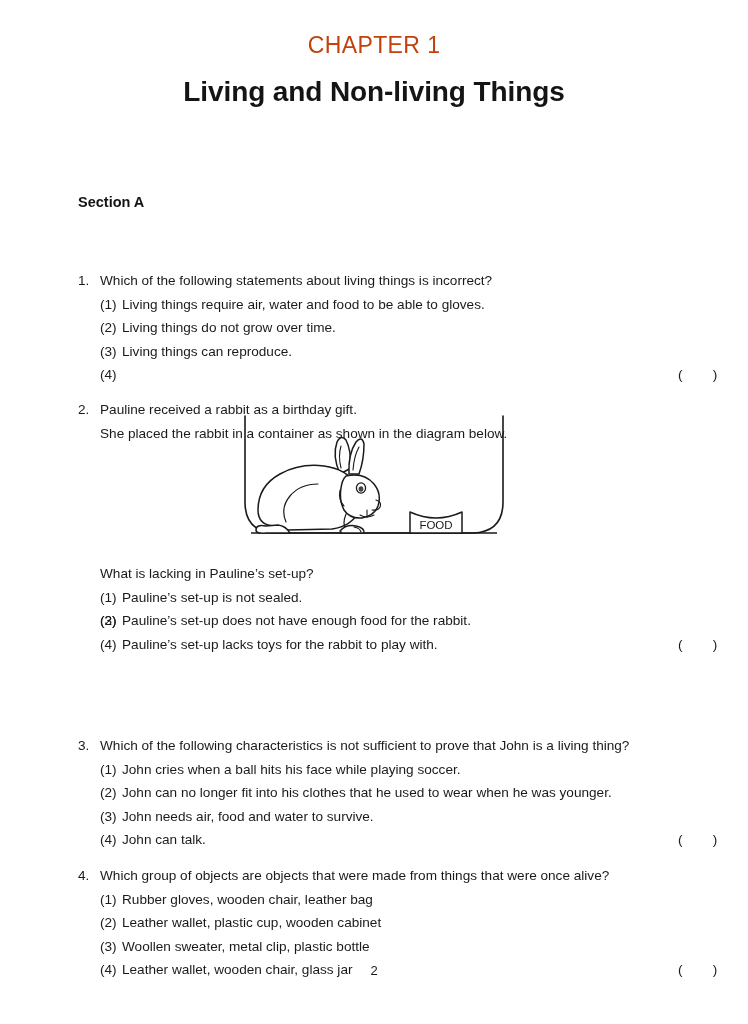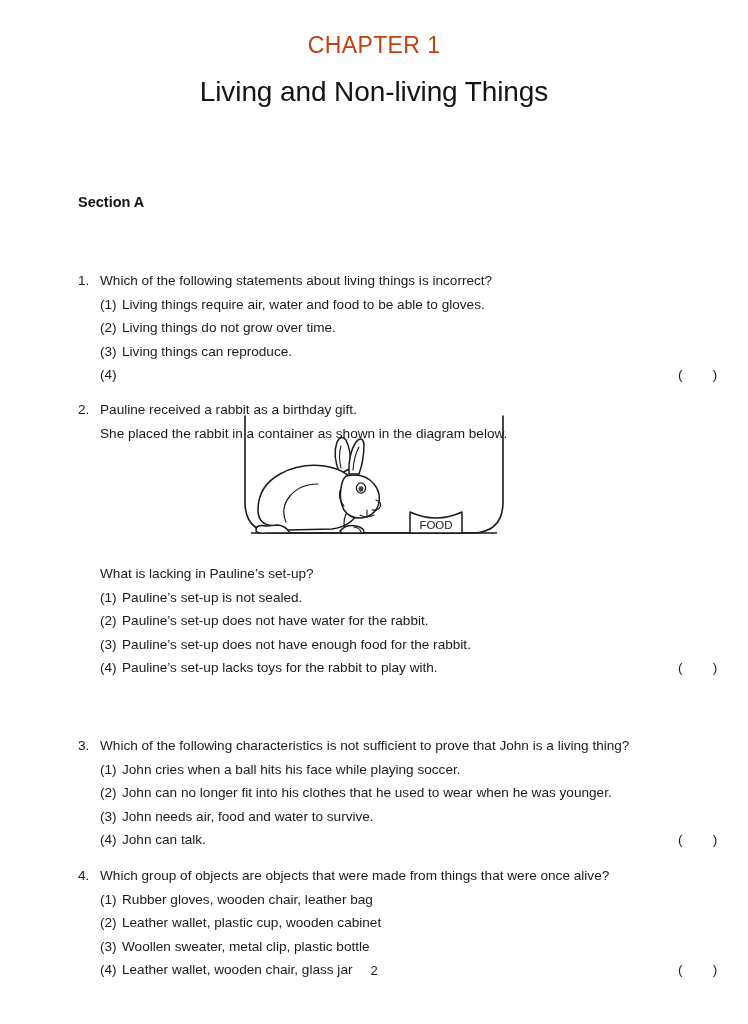--- a/index.html
+++ b/index.html
@@ -34,21 +34,21 @@
     letter-spacing: 0.4px;
     color: #c2410c;
   }
   .chapter-title {
     position: absolute;
     top: 76px;
     left: 0;
     width: 748px;
     text-align: center;
     font-size: 28px;
-    font-weight: normal;
+    font-weight: bold;
     letter-spacing: -0.1px;
     color: #141414;
   }
 
   
   .section-label {
     position: absolute;
     left: 78px;
     top: 194px;
     font-size: 14.5px;
@@ -224,21 +224,20 @@
 
   <div class="question" style="top:562px;">
     <div style="padding-left:22px;">What is lacking in Pauline’s set-up?</div>
     <div class="options">
       <div class="option">
         <span class="opt-num">(1)</span>
         <span class="opt-text">Pauline’s set-up is not sealed.</span>
       </div>
       <div class="option">
         <span class="opt-num">(2)</span>
-        <span class="opt-text">Pauline’s set-up does not have water for the rabbit.</span>
       </div>
       <div class="option">
         <span class="opt-num">(3)</span>
         <span class="opt-text">Pauline’s set-up does not have enough food for the rabbit.</span>
       </div>
       <div class="option">
         <span class="opt-num">(4)</span>
         <span class="opt-text">Pauline’s set-up lacks toys for the rabbit to play with.</span>
         <span class="answer-bracket">(        )</span>
       </div>

